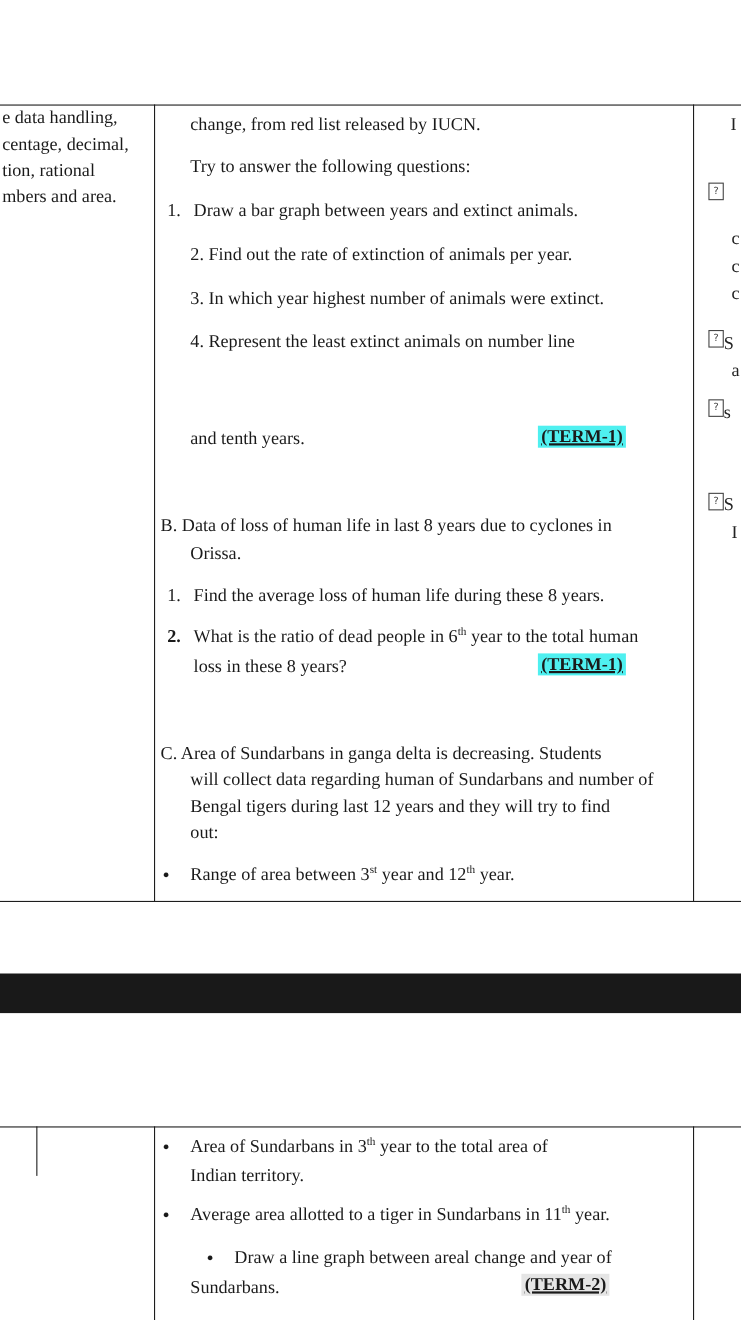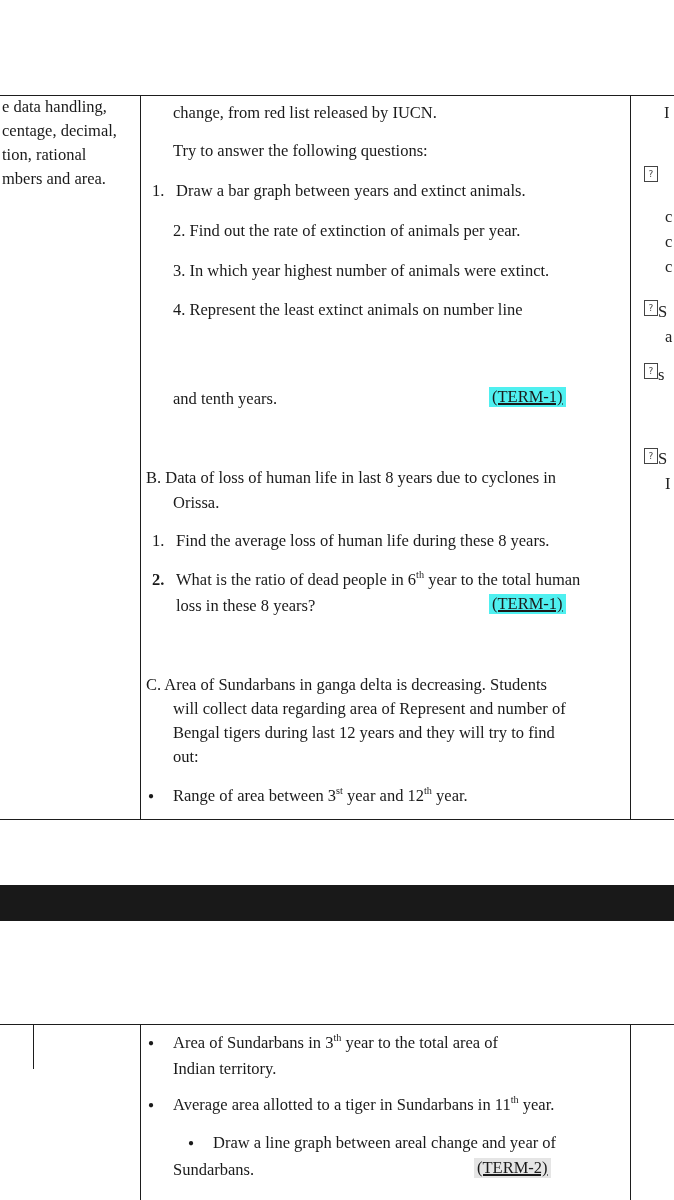--- a/index.html
+++ b/index.html
@@ -11,21 +11,21 @@
   .abs{position:absolute;white-space:nowrap;line-height:1.2;}
   .hline{position:absolute;height:1px;background:#1d1d1d;}
   .vline{position:absolute;width:1px;background:#1d1d1d;}
   .band{position:absolute;background:#191919;}
   .num{display:inline-block;width:24px;}
   .bnum{display:inline-block;width:24px;font-weight:bold;}
   .bold{font-weight:bold;}
   .sup{font-size:62%;vertical-align:super;}
   .bullet{display:inline-block;width:25px;font-size:10px;vertical-align:2px;}
   .term{
-    font-weight:normal;text-decoration:underline;text-decoration-thickness:2px;
+    font-weight:bold;text-decoration:underline;text-decoration-thickness:2px;
     padding:0 3px;
   }
   .qbox{
     position:absolute;width:12px;height:14px;border:1px solid #444;
     font-size:9px;line-height:14px;text-align:center;color:#444;
     font-family:"DejaVu Sans",sans-serif;
   }
   .frag{position:absolute;white-space:nowrap;line-height:1.2;color:#222;}
   .gap6{margin-left:6px;}
 </style>
@@ -65,21 +65,21 @@
     <span class="num">1.</span><span>Find the average loss of human life during these 8 years.</span>
   </div>
 
   <div class="abs" style="top:569px;left:152px;">
     <span class="bnum">2.</span><span>What is the ratio of dead people in 6</span><span class="sup">th</span><span> year to the total human</span>
   </div>
   <div class="abs" style="top:596px;left:176px;">loss in these 8 years?</div>
   <div class="abs term" style="top: 594px; left: 489px; background: rgb(79, 240, 240);">(TERM-1)</div>
 
   <div class="abs" style="top:675px;left:146px;">C. Area of Sundarbans in ganga delta is decreasing. Students</div>
-  <div class="abs" style="top:699px;left:173px;">will collect data regarding area of Represent and number of</div>
+  <div class="abs" style="top:699px;left:173px;">will collect data regarding human of Sundarbans and number of</div>
   <div class="abs" style="top:723px;left:173px;">Bengal tigers during last 12 years and they will try to find</div>
   <div class="abs" style="top:747px;left:173px;">out:</div>
 
   <div class="abs" style="top:785px;left:148px;">
     <span class="bullet">●</span><span>Range of area between 3</span><span class="sup">st</span><span> year and 12</span><span class="sup">th</span><span> year.</span>
   </div>
 
   <div class="qbox" style="top:166px;left:644px;">?</div>
   <div class="qbox" style="top:300px;left:644px;">?</div>
   <div class="qbox" style="top:363px;left:644px;">?</div>

